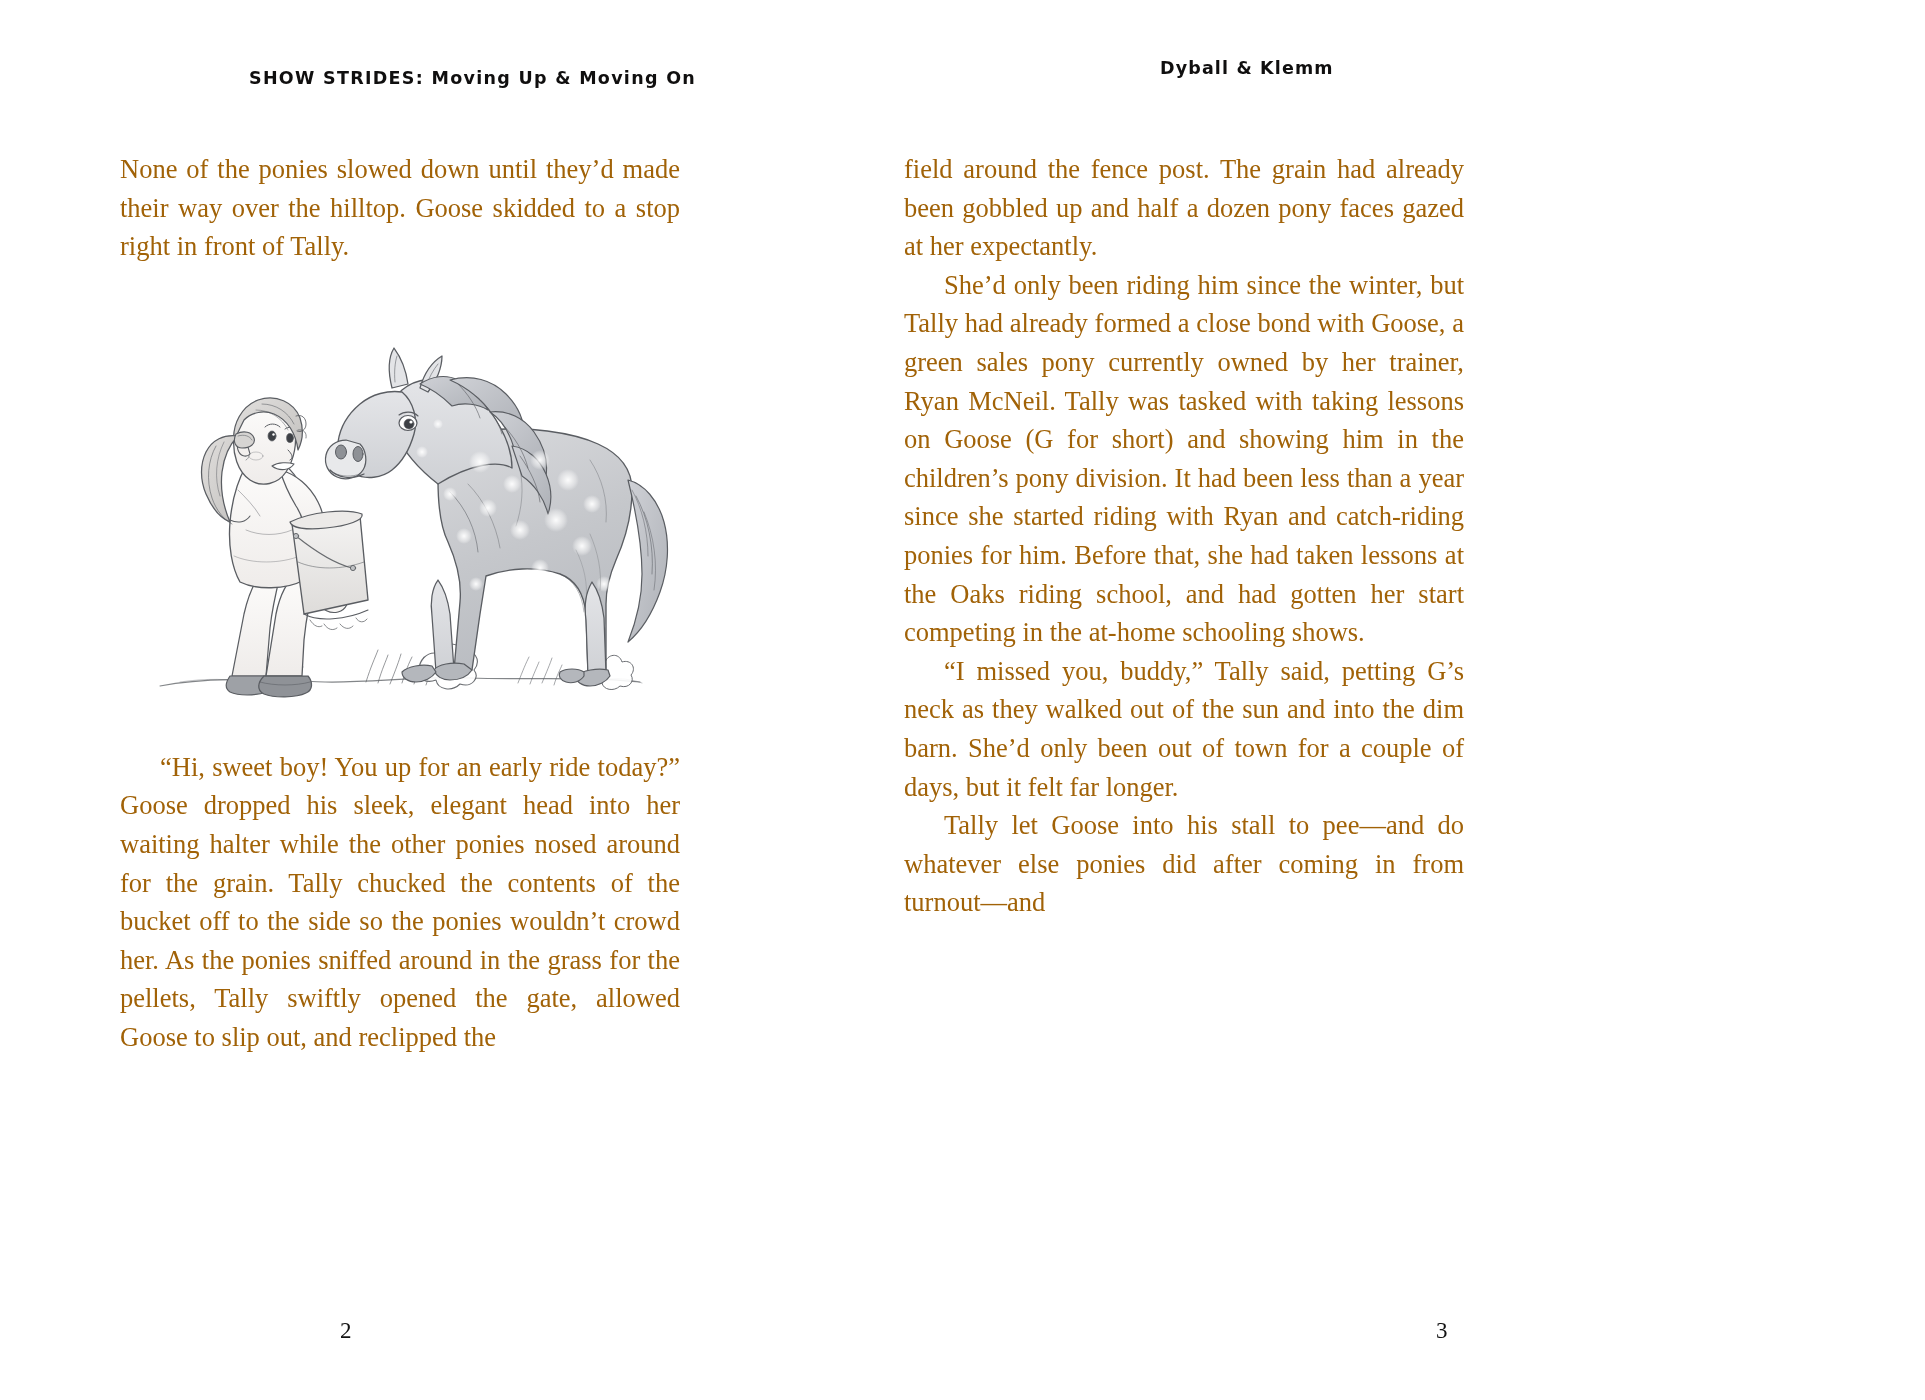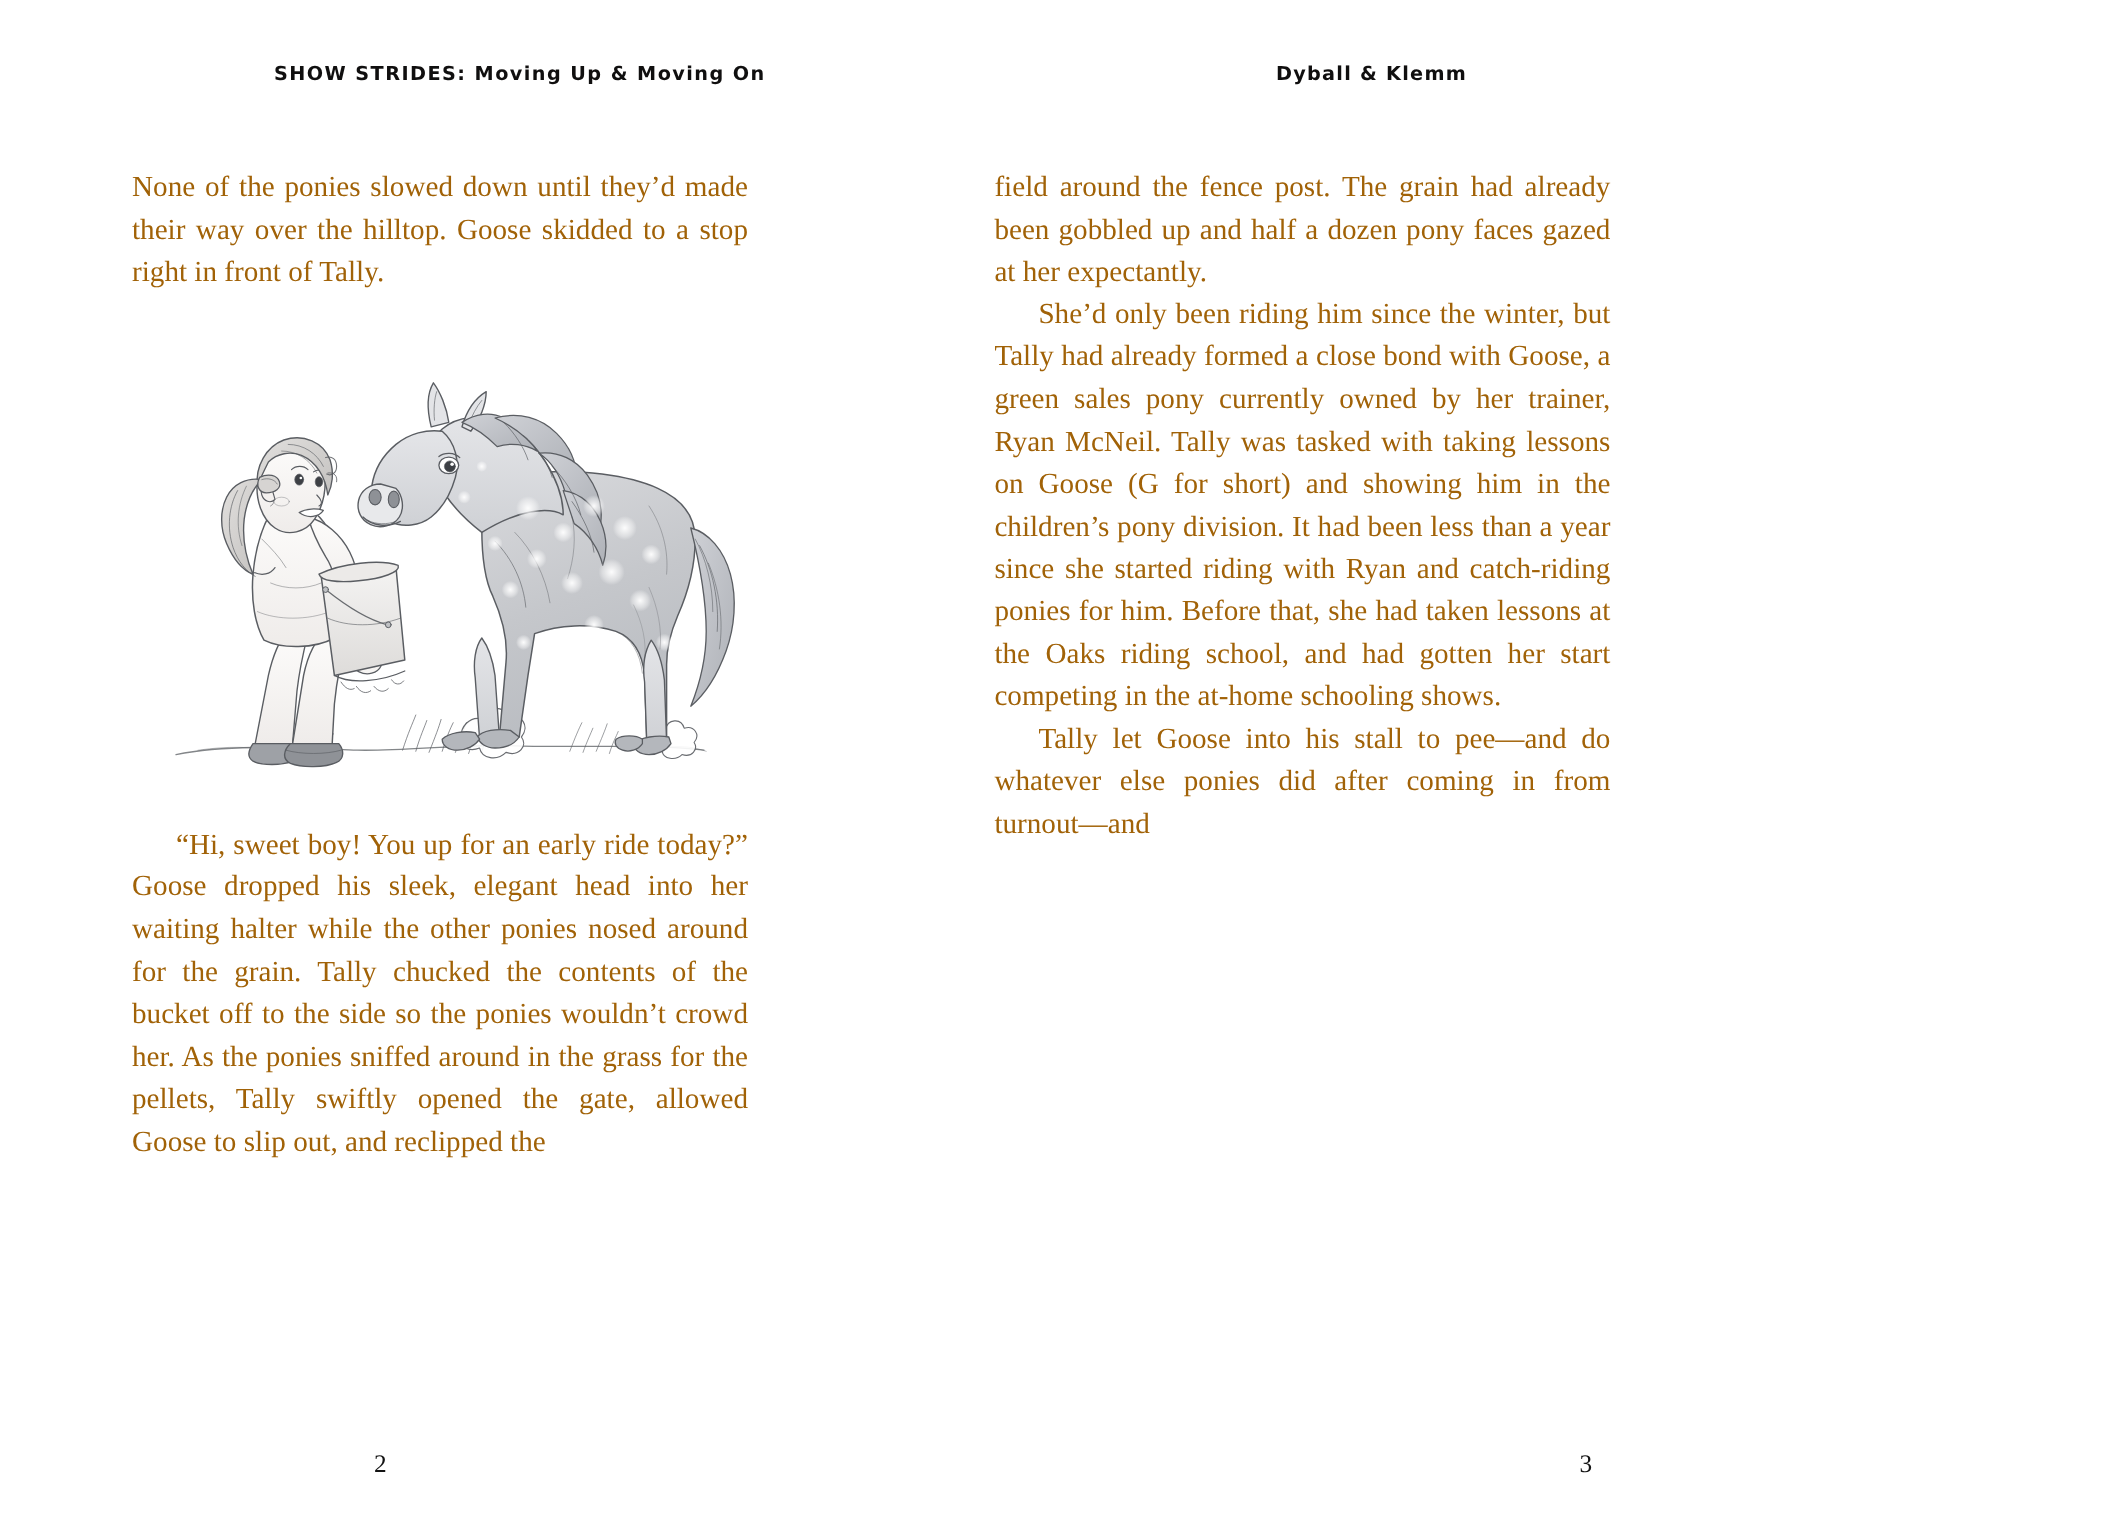--- a/index.html
+++ b/index.html
@@ -27,21 +27,21 @@
   .running-head {
     position: absolute;
     top: 58px;
     font-family: "DejaVu Sans", "Liberation Sans", sans-serif;
     font-weight: 700;
     font-size: 17.5px;
     letter-spacing: 0.2px;
     color: #100f0f;
     white-space: nowrap;
   }
-  .running-head.left  { left: 249px; }
+  .running-head.left  { left: 249px; margin-top: 10px; }
   .running-head.right { left: 1119px; letter-spacing: 1.15px; margin-left: 41px; }
   .rh-title { letter-spacing: 1.3px; }
 
   
   .page {
     position: absolute;
     top: 150px;
     width: 560px;
   }
   .page.left  { left: 120px; }
@@ -375,20 +375,21 @@
 
     <div class="body-text">
       <p class="indent">“Hi, sweet boy! You up for an early ride today?” Goose dropped his sleek, elegant head into her waiting halter while the other ponies nosed around for the grain. Tally chucked the contents of the bucket off to the side so the ponies wouldn’t crowd her. As the ponies sniffed around in the grass for the pellets, Tally swiftly opened the gate, allowed Goose to slip out, and reclipped the</p>
     </div>
   </div>
 
   <div class="page right">
     <div class="body-text">
       <p>field around the fence post. The grain had already been gobbled up and half a dozen pony faces gazed at her expectantly.</p>
       <p class="indent">She’d only been riding him since the winter, but Tally had already formed a close bond with Goose, a green sales pony currently owned by her trainer, Ryan McNeil. Tally was tasked with taking lessons on Goose (G for short) and showing him in the children’s pony division. It had been less than a year since she started riding with Ryan and catch-riding ponies for him. Before that, she had taken lessons at the Oaks riding school, and had gotten her start competing in the at-home schooling shows.</p>
+      <p class="indent">“I missed you, buddy,” Tally said, petting G’s neck as they walked out of the sun and into the dim barn. She’d only been out of town for a couple of days, but it felt far longer.</p>
       <p class="indent">Tally let Goose into his stall to pee—and do whatever else ponies did after coming in from turnout—and</p>
     </div>
   </div>
 
   <div class="folio left">2</div>
   <div class="folio right">3</div>
 
 </div>
 
 </body></html>

